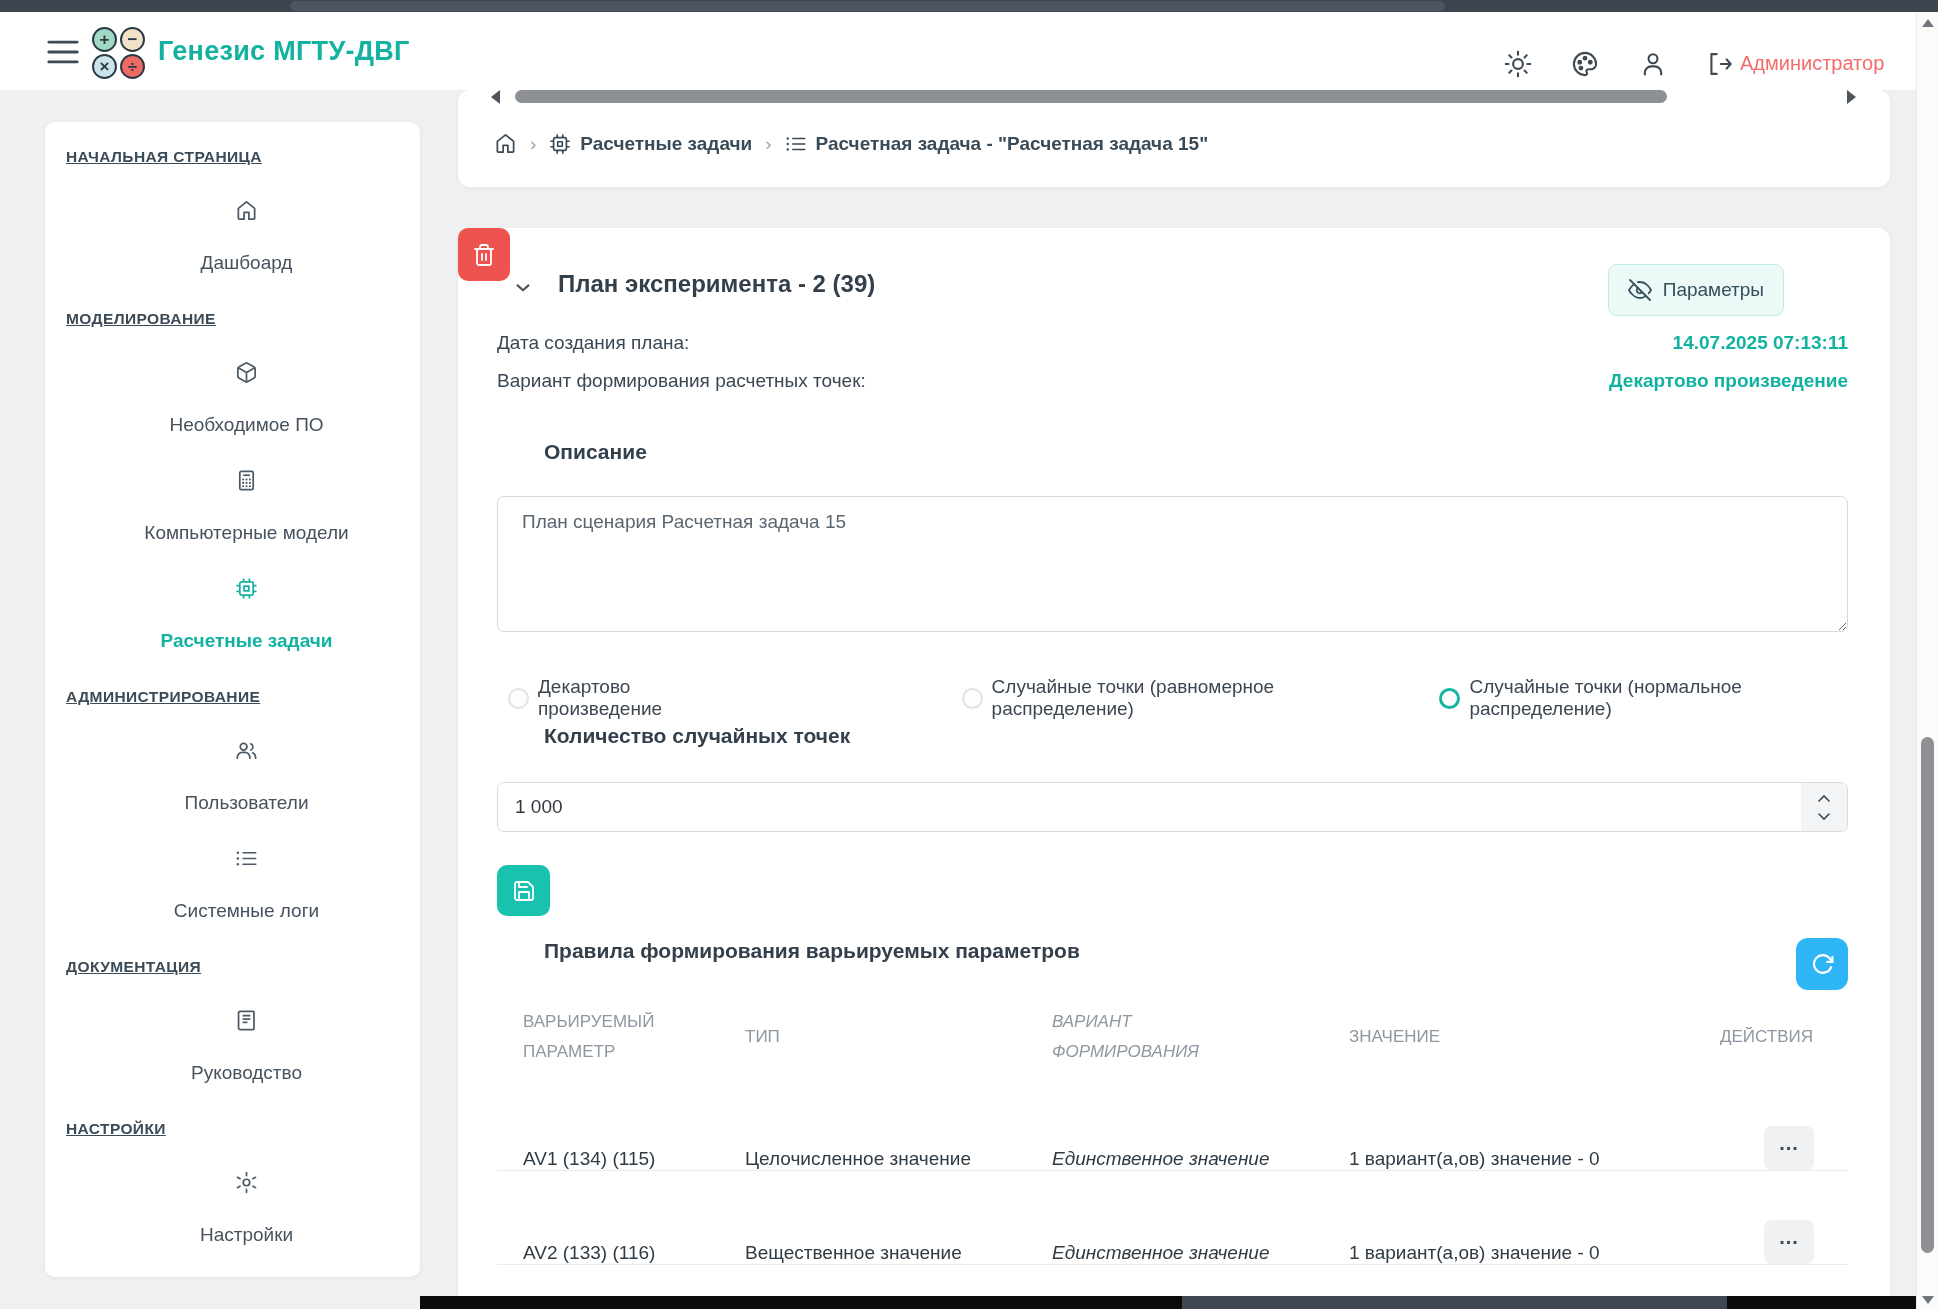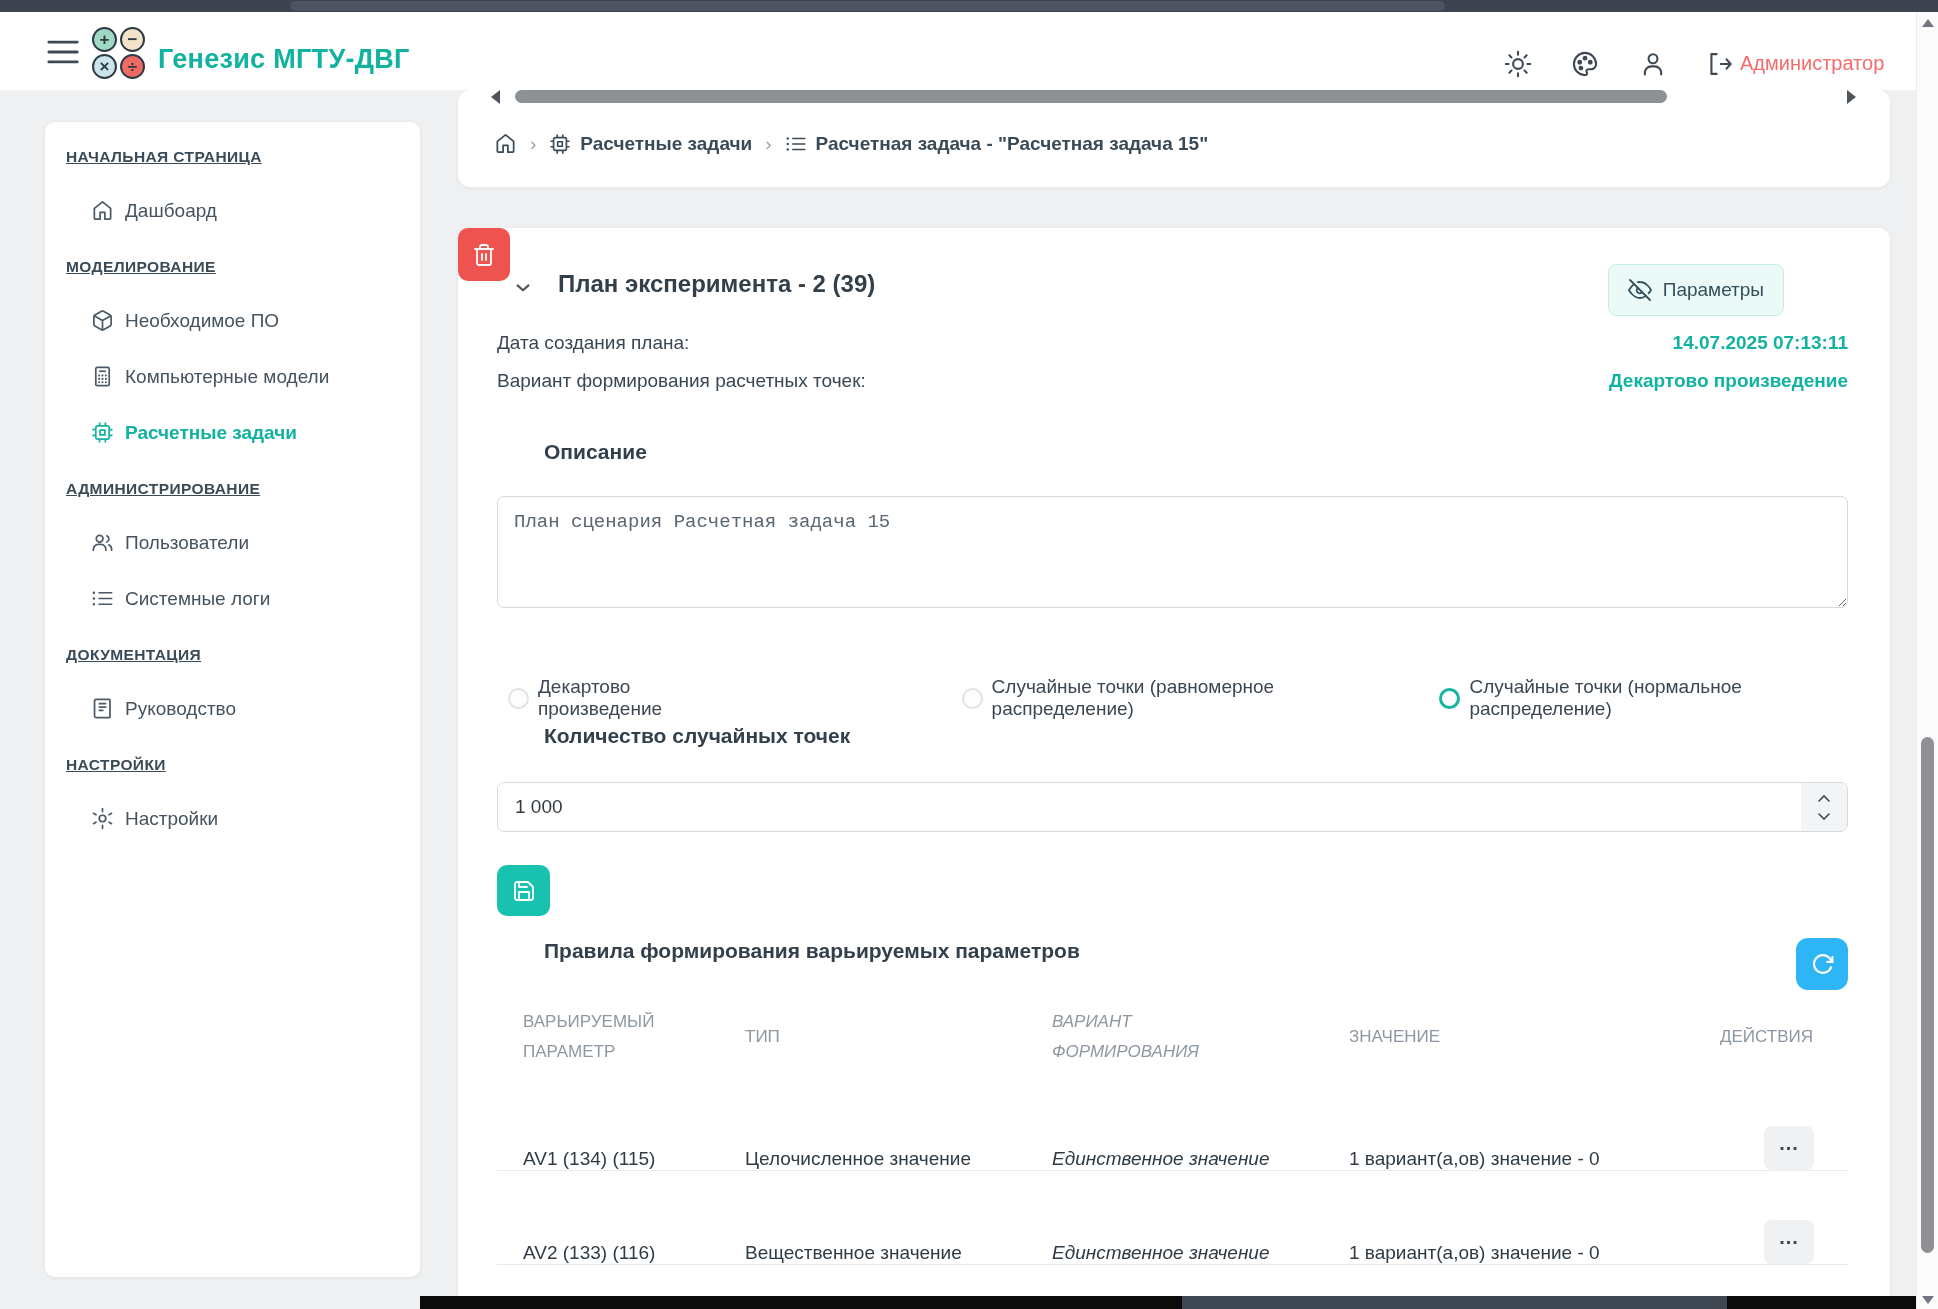--- a/index.html
+++ b/index.html
@@ -11,38 +11,38 @@
   #topbar { left:0; top:0; width:1938px; height:12px; background:#3d434f; z-index:50; }
   #topbar-thumb { left:290px; top:1px; width:1155px; height:10px; border-radius:5px; background:#4d5462; }
 
   
   #header { left:0; top:12px; width:1938px; height:78px; background:#ffffff; z-index:10; }
   #hamburger { left:46px; top:27px; width:34px; height:26px; color:#3d4a55; cursor:pointer; }
   #logo { left:92px; top:15px; width:56px; height:52px; }
   .logo-c { position:absolute; width:25px; height:25px; border-radius:50%;
     border:2.5px solid #2c3a46; display:flex; align-items:center; justify-content:center;
     font-weight:bold; font-size:17px; color:#2c3a46; line-height:1; }
-  #app-title { left:158px; top:24px; font-size:27px; font-weight:bold; color:#12b2a1; letter-spacing:.3px;margin-top:8px; }
+  #app-title { left:158px; top:24px; font-size:27px; font-weight:bold; color:#12b2a1; letter-spacing:.3px; }
   .hdr-ico { top:38px; width:28px; height:28px; color:#3d4a55; cursor:pointer; }
   #role { left:1740px; top:40px; font-size:20px; color:#f56b6b; }
 
   
   #vscroll { left:1916px; top:12px; width:22px; height:1297px; background:#fbfbfc; border-left:1px solid #ececec; z-index:40; }
   .tri { width:0; height:0; position:absolute; left:5px; }
   #vs-up   { top:7px;  border-left:6px solid transparent; border-right:6px solid transparent; border-bottom:8px solid #71767e; }
   #vs-down { bottom:5px; border-left:6px solid transparent; border-right:6px solid transparent; border-top:8px solid #71767e; }
   #vs-thumb { left:4px; top:725px; width:13px; height:516px; border-radius:7px; background:#8f9094; }
 
   
   #sidebar { left:45px; top:122px; width:375px; height:1155px; background:#fff; border-radius:10px;
     box-shadow:0 1px 4px rgba(40,50,60,.07); padding:26px 18px 0 21px; }
   .side-section { margin-top:36px; font-size:15.5px; font-weight:bold; letter-spacing:.4px; color:#3b4a57;text-decoration:underline; }
   .side-section:first-child { margin-top:0; }
-  .side-item { margin-top:33px; padding-left:25px; display:flex; align-items:center; gap:11px;
-    font-size:19px; color:#46535f; cursor:pointer; }
+  .side-item { margin-top:33px; padding-left:25px; display:flex; align-items:center; gap:30px;
+    font-size:19px; color:#46535f; cursor:pointer;flex-direction:column; }
   .side-item svg { flex:0 0 auto; color:#4b5a66; }
   .side-item.active { color:#12b2a1; font-weight:bold; }
   .side-item.active svg { color:#12b2a1; }
 
   
   #bcard { left:458px; top:90px; width:1432px; height:97px; background:#fff; border-radius:12px;
     box-shadow:0 1px 4px rgba(40,50,60,.06); }
   #hscroll-left  { left:33px; top:0px;  border-top:7px solid transparent; border-bottom:7px solid transparent; border-right:9px solid #4e545c; }
   #hscroll-right { left:1389px; top:0px; border-top:7px solid transparent; border-bottom:7px solid transparent; border-left:9px solid #4e545c; }
   #hscroll-thumb { left:57px; top:0px; width:1152px; height:13px; border-radius:7px; background:#8d9196; cursor:pointer; }
@@ -59,22 +59,22 @@
   #plan-title { left:100px; top:42px; font-size:24px; font-weight:bold; color:#333f4a; }
   #btn-params { right:106px; top:36px; height:52px; padding:0 19px; display:flex; align-items:center; gap:11px;
     background:#ecfaf7; border:1px solid #c4ebe3; border-radius:9px; font-size:19px; color:#33505b; cursor:pointer; }
   #btn-del { right:42px; top:35px; width:52px; height:53px; background:#ef5350; border:none; border-radius:10px;
     color:#fff; display:flex; align-items:center; justify-content:center; cursor:pointer; }
   #meta { left:39px; top:104px; right:42px; }
   .meta-row { display:flex; justify-content:space-between; align-items:center; height:22px; margin-bottom:16px; }
   .meta-label { font-size:19px; color:#3a4754; }
   .meta-value { font-size:19px; font-weight:bold; color:#12b2a1; }
   .h2 { left:39px; font-size:21px; font-weight:bold; color:#333f4a;margin-left:47px; }
-  #desc-area { left:39px; top:268px; width:1351px; height:112px; resize:both;
-    border:1px solid #d6dadd; border-radius:7px; padding:14px 16px; font-family:Liberation Mono, monospace;
+  #desc-area { left:39px; top:268px; width:1351px; height:136px; resize:both;
+    border:1px solid #d6dadd; border-radius:7px; padding:14px 24px; font-family:Liberation Sans, sans-serif;
     font-size:19px; color:#5a6671; outline:none; }
   #radio-row { left:39px; top:448px; right:42px; display:flex; align-items:center; }
   .radio-opt { display:flex; align-items:center; gap:9px; font-size:19px; color:#3c4752; cursor:pointer; }
   .radio-dot { width:21px; height:21px; border-radius:50%; border:2px solid #e0e4e7; background:#fdfdfe; flex:0 0 auto; }
   .radio-dot.checked { border:3.5px solid #17b3a3; background:#fff; }
   #num-wrap { left:39px; top:554px; width:1351px; height:50px; border:1px solid #d6dadd; border-radius:7px;
     background:#fff; display:flex; align-items:center; overflow:hidden; }
   #num-input { flex:1; border:none; outline:none; padding:0 17px; font-size:19px; color:#333a40;
     font-family:"Liberation Sans",sans-serif; height:100%; }
   #num-spin { width:46px; height:100%; background:#f2f4f5; display:flex; flex-direction:column;

